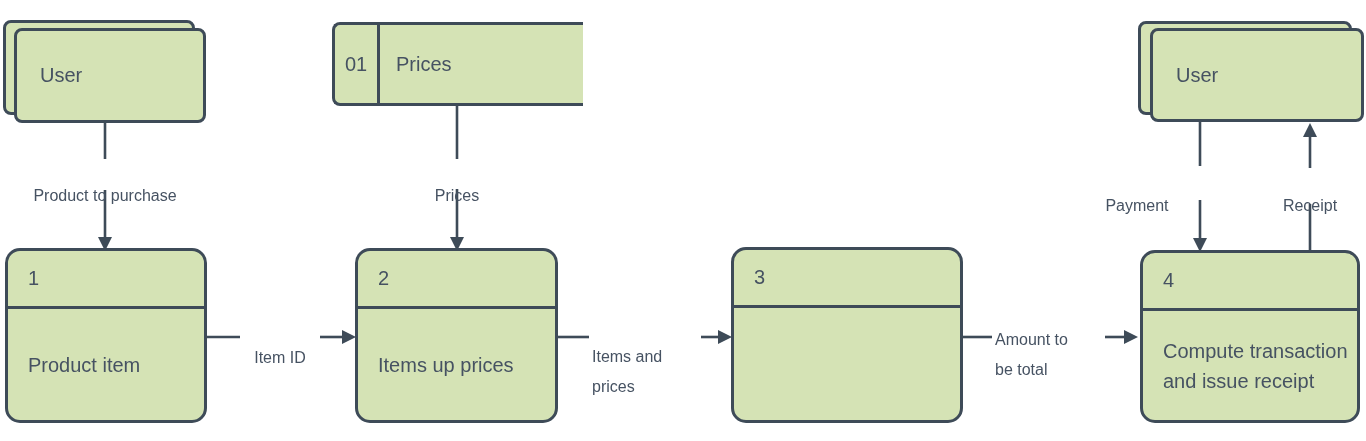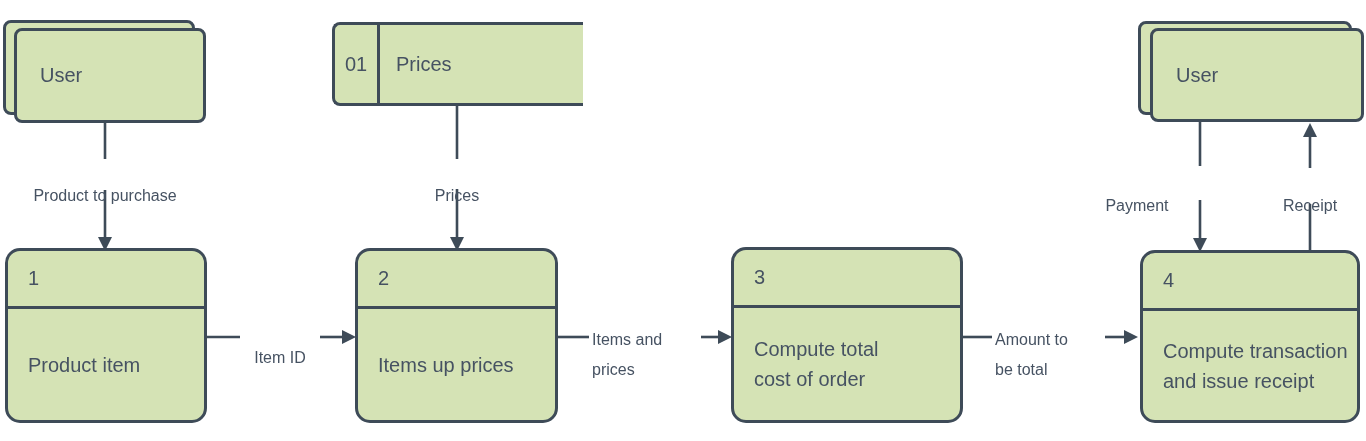--- a/index.html
+++ b/index.html
@@ -100,21 +100,21 @@
   .flow-label {
     position: absolute;
     font-size: 16px;
     line-height: 30px;
     white-space: pre-line;
     margin-top: 20px;
   }
   .lbl-product { left: 2px;    top: 161px; width: 206px; text-align: center; }
   .lbl-prices  { left: 407px;  top: 161px; width: 100px; text-align: center; }
   .lbl-itemid  { left: 238px;  top: 323px; width: 84px;  text-align: center; }
-  .lbl-items   { left: 592px;  top: 305px; width: 112px; text-align: left; }
+  .lbl-items   { left: 592px;  top: 322px; width: 112px; text-align: left; }
   .lbl-amount  { left: 995px;  top: 305px; width: 115px; text-align: left; }
   .lbl-payment { left: 1088px; top: 171px; width: 98px;  text-align: center; }
   .lbl-receipt { left: 1262px; top: 171px; width: 96px;  text-align: center; }
 </style>
 </head>
 <body>
 
 <div class="canvas" style="--bg: #ffffff; --fill: #d5e3b5; --stroke: #3e4b58; --text: #465262;">
 
   <svg class="flows">
@@ -179,22 +179,20 @@
     <div class="p-label">Product item</div>
   </div>
 
   <div class="process process-2">
     <div class="p-num">2</div>
     <div class="p-label">Items up prices</div>
   </div>
 
   <div class="process process-3">
     <div class="p-num">3</div>
-    <div class="p-label">Compute total
-cost of order</div>
   </div>
 
   <div class="process process-4">
     <div class="p-num">4</div>
     <div class="p-label">Compute transaction
 and issue receipt</div>
   </div>
 
   <div class="flow-label lbl-product">Product to purchase</div>
   <div class="flow-label lbl-prices">Prices</div>

